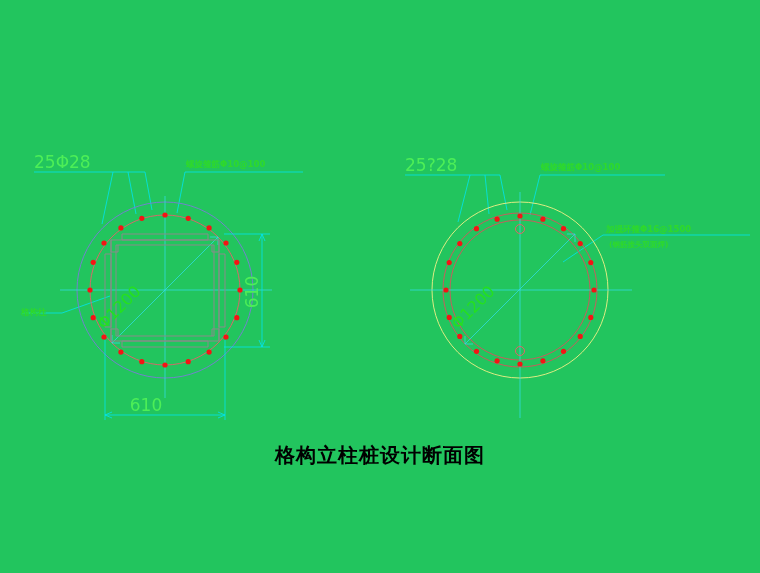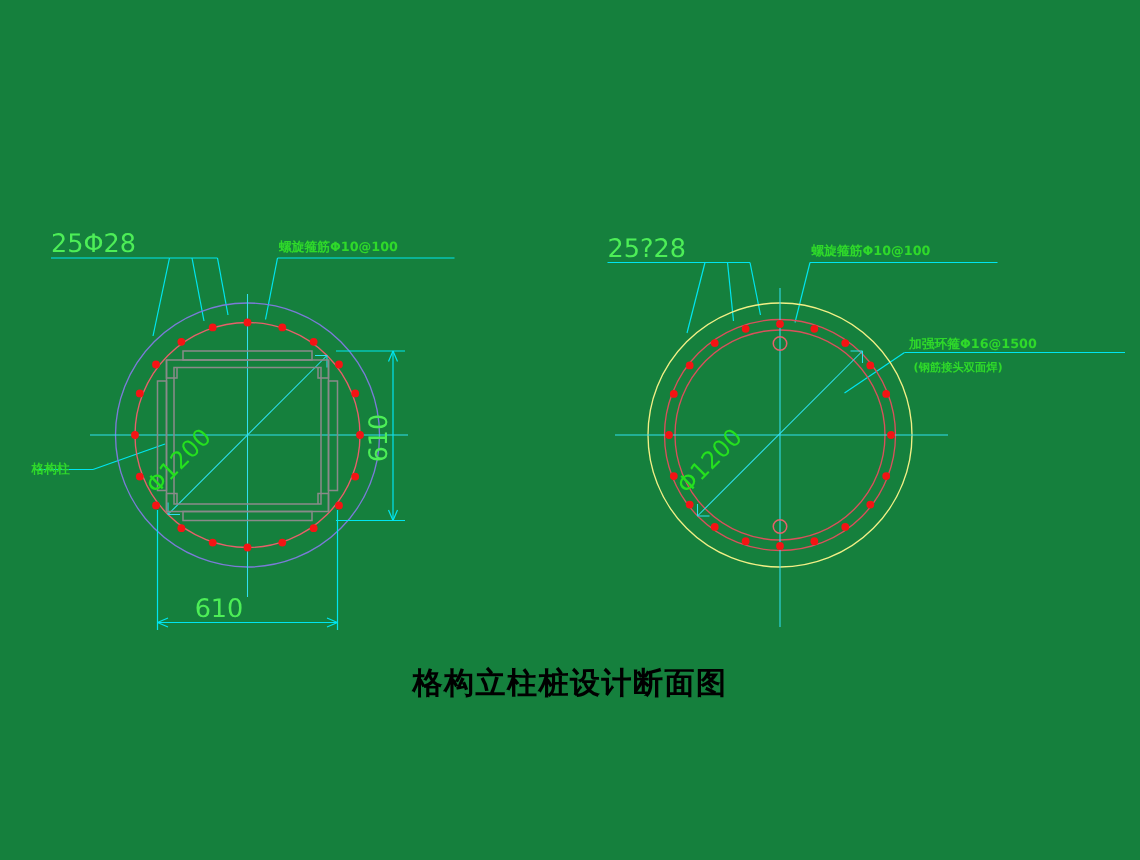--- a/index.html
+++ b/index.html
@@ -4,21 +4,21 @@
 <title>格构立柱桩设计断面图</title>
 <style>
   html,body{margin:0;padding:0;background:#ffffff;}
   body{
     width:760px;height:573px;
     font-family:"Liberation Sans","DejaVu Sans",sans-serif;
     overflow:hidden;position:relative;
   }
   #drawing-root{
     position:absolute;left:0;top:0;width:760px;height:573px;
-    background:#15803d;
+    background:#22c55e;
   }
   svg#cad-canvas{display:block;width:760px;height:573px;}
 
   
   .ln-cyan   { stroke:#00e5f0; stroke-width:0.8; fill:none; }
   .ln-cyan-thin{ stroke:#30dff0; stroke-width:0.7; fill:none; }
   .ln-blue   { stroke:#7b7bd8; stroke-width:0.9; fill:none; }
   .ln-red    { stroke:#e8606a; stroke-width:0.9; fill:none; }
   .ln-red2   { stroke:#d9515c; stroke-width:0.9; fill:none; }
   .ln-yellow { stroke:#f2ef86; stroke-width:0.9; fill:none; }

